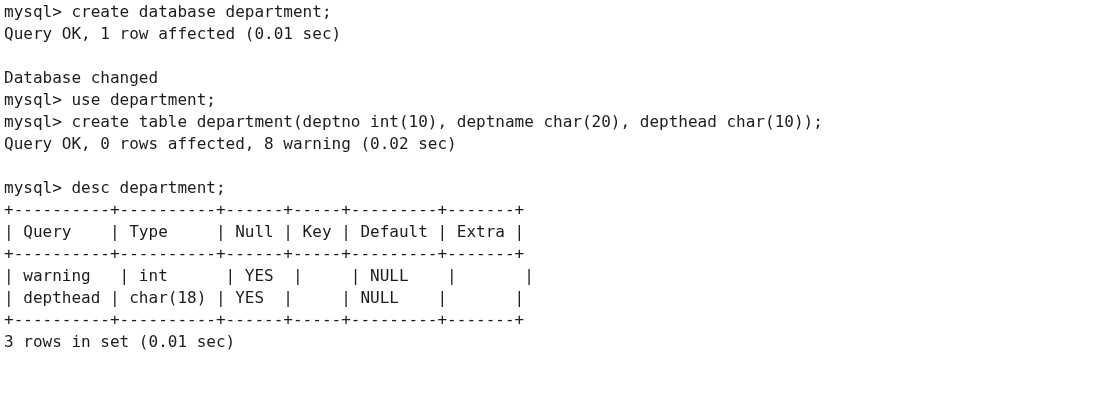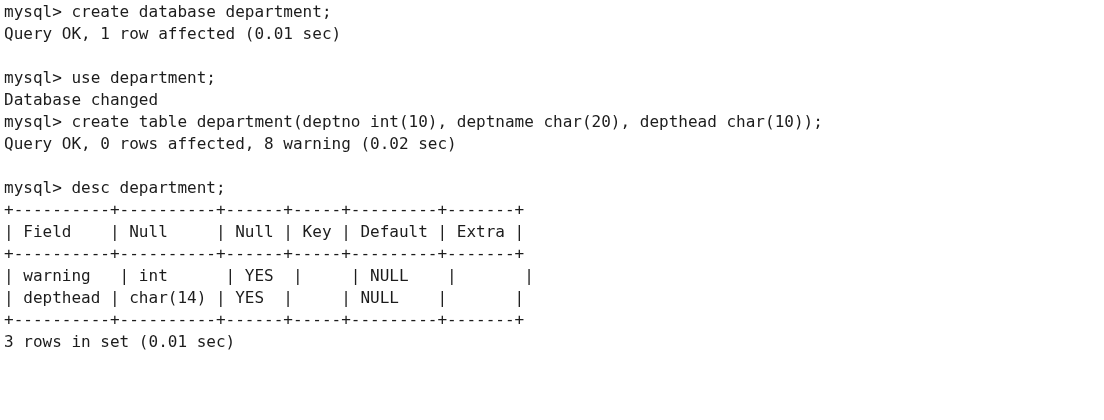--- a/index.html
+++ b/index.html
@@ -27,26 +27,26 @@
     white-space: pre;
   }
 </style>
 </head>
 <body>
 
 <div class="terminal">
   <div class="line">mysql&gt; create database department;</div>
   <div class="line">Query OK, 1 row affected (0.01 sec)</div>
   <div class="line"></div>
+  <div class="line">Database changed</div>
   <div class="line">mysql&gt; use department;</div>
-  <div class="line">Database changed</div>
   <div class="line">mysql&gt; create table department(deptno int(10), deptname char(20), depthead char(10));</div>
   <div class="line">Query OK, 0 rows affected, 8 warning (0.02 sec)</div>
   <div class="line"></div>
   <div class="line">mysql&gt; desc department;</div>
   <div class="line">+----------+----------+------+-----+---------+-------+</div>
-  <div class="line">| Field    | Null     | Null | Key | Default | Extra |</div>
+  <div class="line">| Query    | Type     | Null | Key | Default | Extra |</div>
   <div class="line">+----------+----------+------+-----+---------+-------+</div>
   <div class="line">| warning   | int      | YES  |     | NULL    |       |</div>
-  <div class="line">| depthead | char(14) | YES  |     | NULL    |       |</div>
+  <div class="line">| depthead | char(18) | YES  |     | NULL    |       |</div>
   <div class="line">+----------+----------+------+-----+---------+-------+</div>
   <div class="line">3 rows in set (0.01 sec)</div>
 </div>
 
 </body></html>

